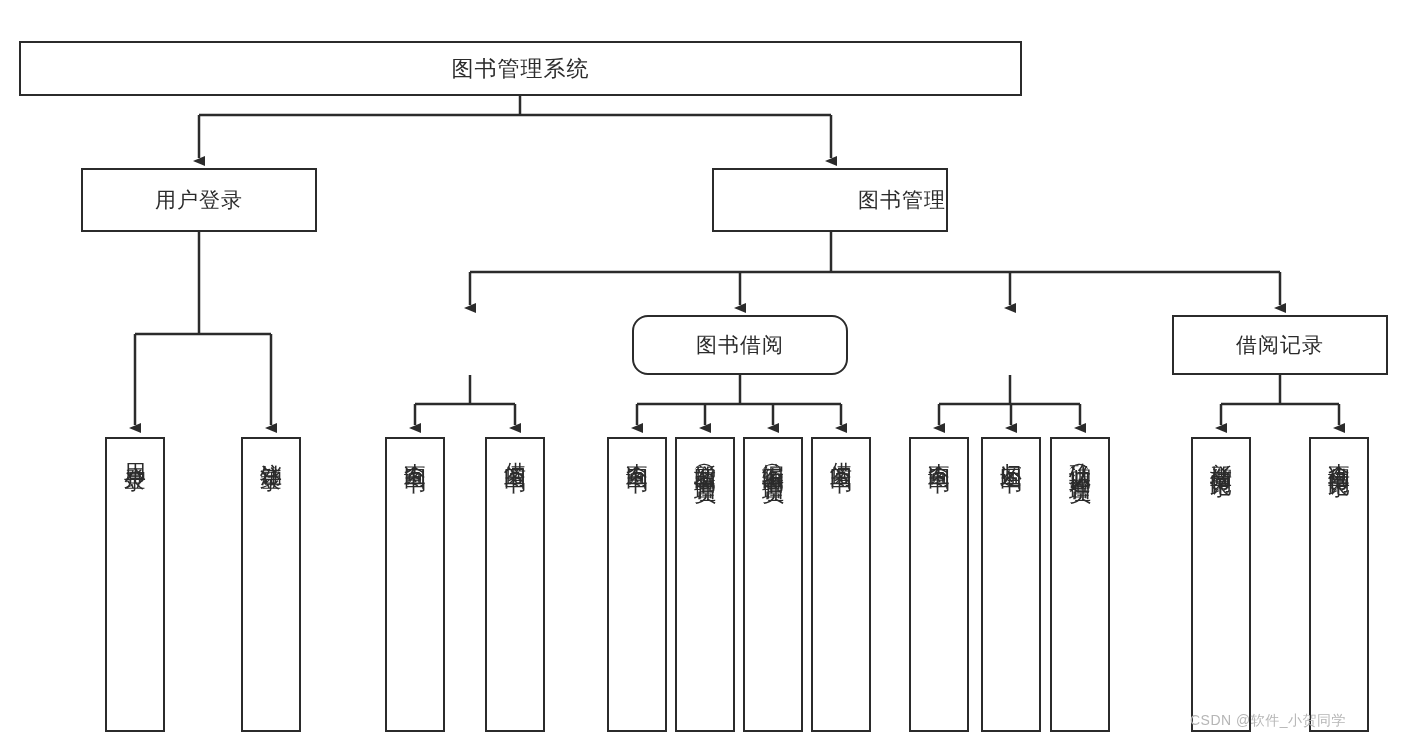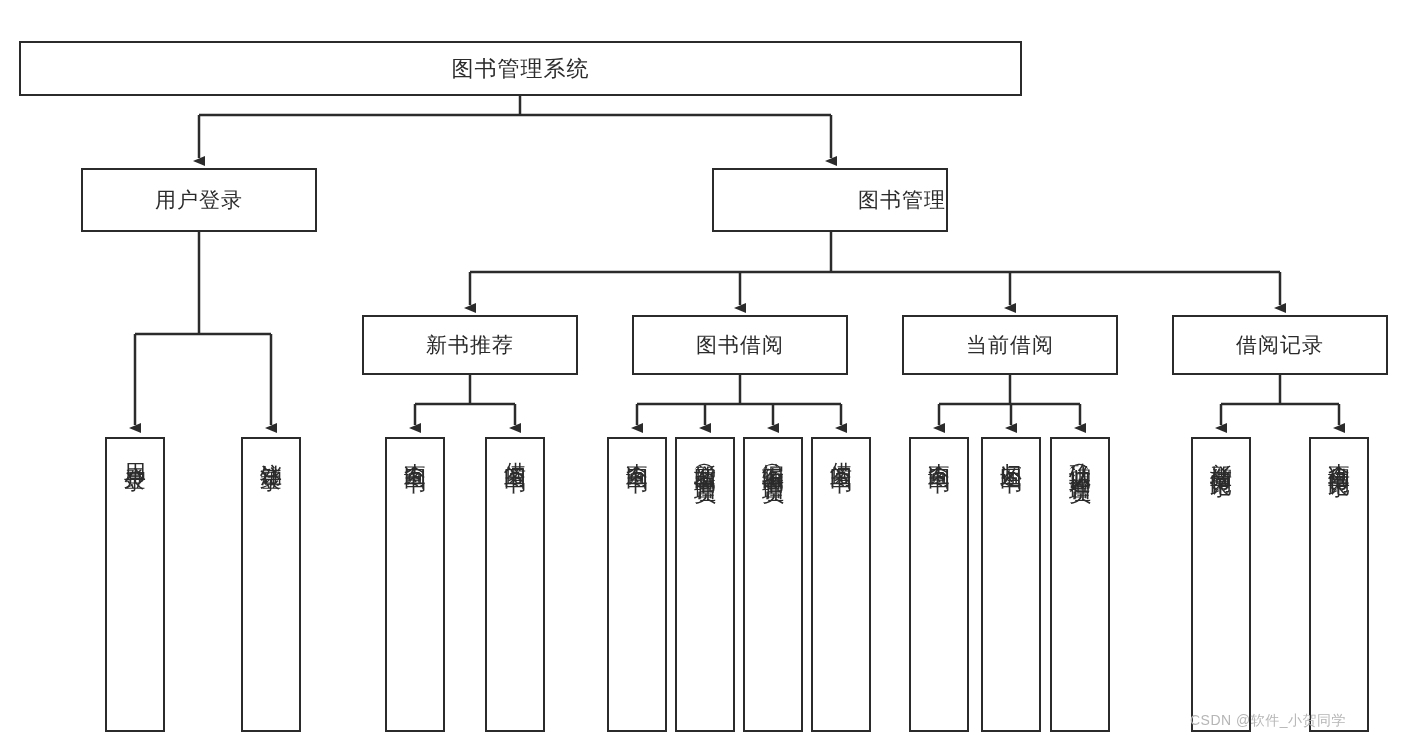--- a/index.html
+++ b/index.html
@@ -127,28 +127,22 @@
     <span class="label">图书管理系统</span>
   </div>
 
   <div class="node" style="left:81px; top:168px; width:236px; height:64px;">
     <span class="label">用户登录</span>
   </div>
   <div class="node" style="left:712px; top:168px; width:236px; height:64px;justify-content:flex-end;">
     <span class="label">图书管理</span>
   </div>
 
-  <div class="node" style="left:362px; top:315px; width:216px; height:60px;">
-    <span class="label">新书推荐</span>
-  </div>
-  <div class="node" style="left:632px; top:315px; width:216px; height:60px;">
+  <div class="node" style="left:632px; top:315px; width:216px; height:60px;border-radius:16px;">
     <span class="label">图书借阅</span>
-  </div>
-  <div class="node" style="left:902px; top:315px; width:216px; height:60px;">
-    <span class="label">当前借阅</span>
   </div>
   <div class="node" style="left:1172px; top:315px; width:216px; height:60px;">
     <span class="label">借阅记录</span>
   </div>
 
   <div class="node leaf" style="left:105px; top:437px; width:60px; height:295px;">
     <span class="label">用户登录</span>
   </div>
   <div class="node leaf" style="left:241px; top:437px; width:60px; height:295px;">
     <span class="label">注销登录</span>

